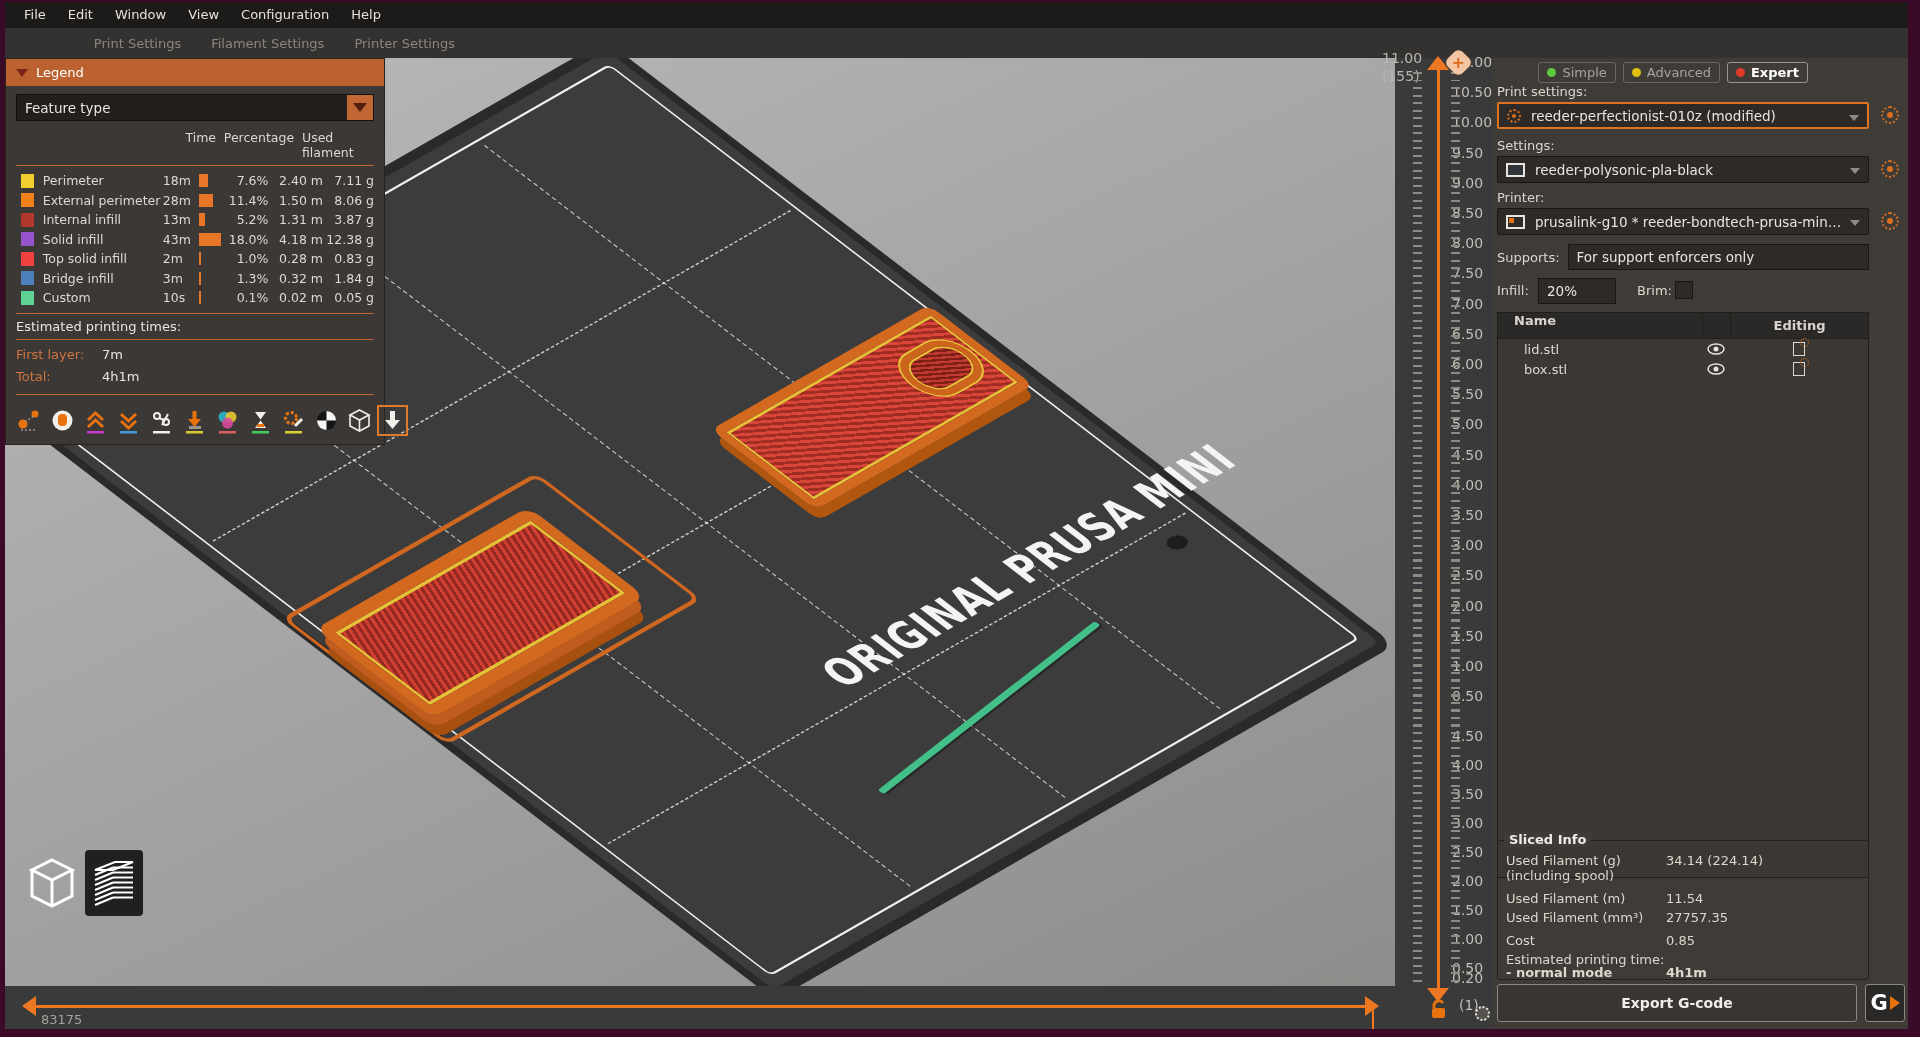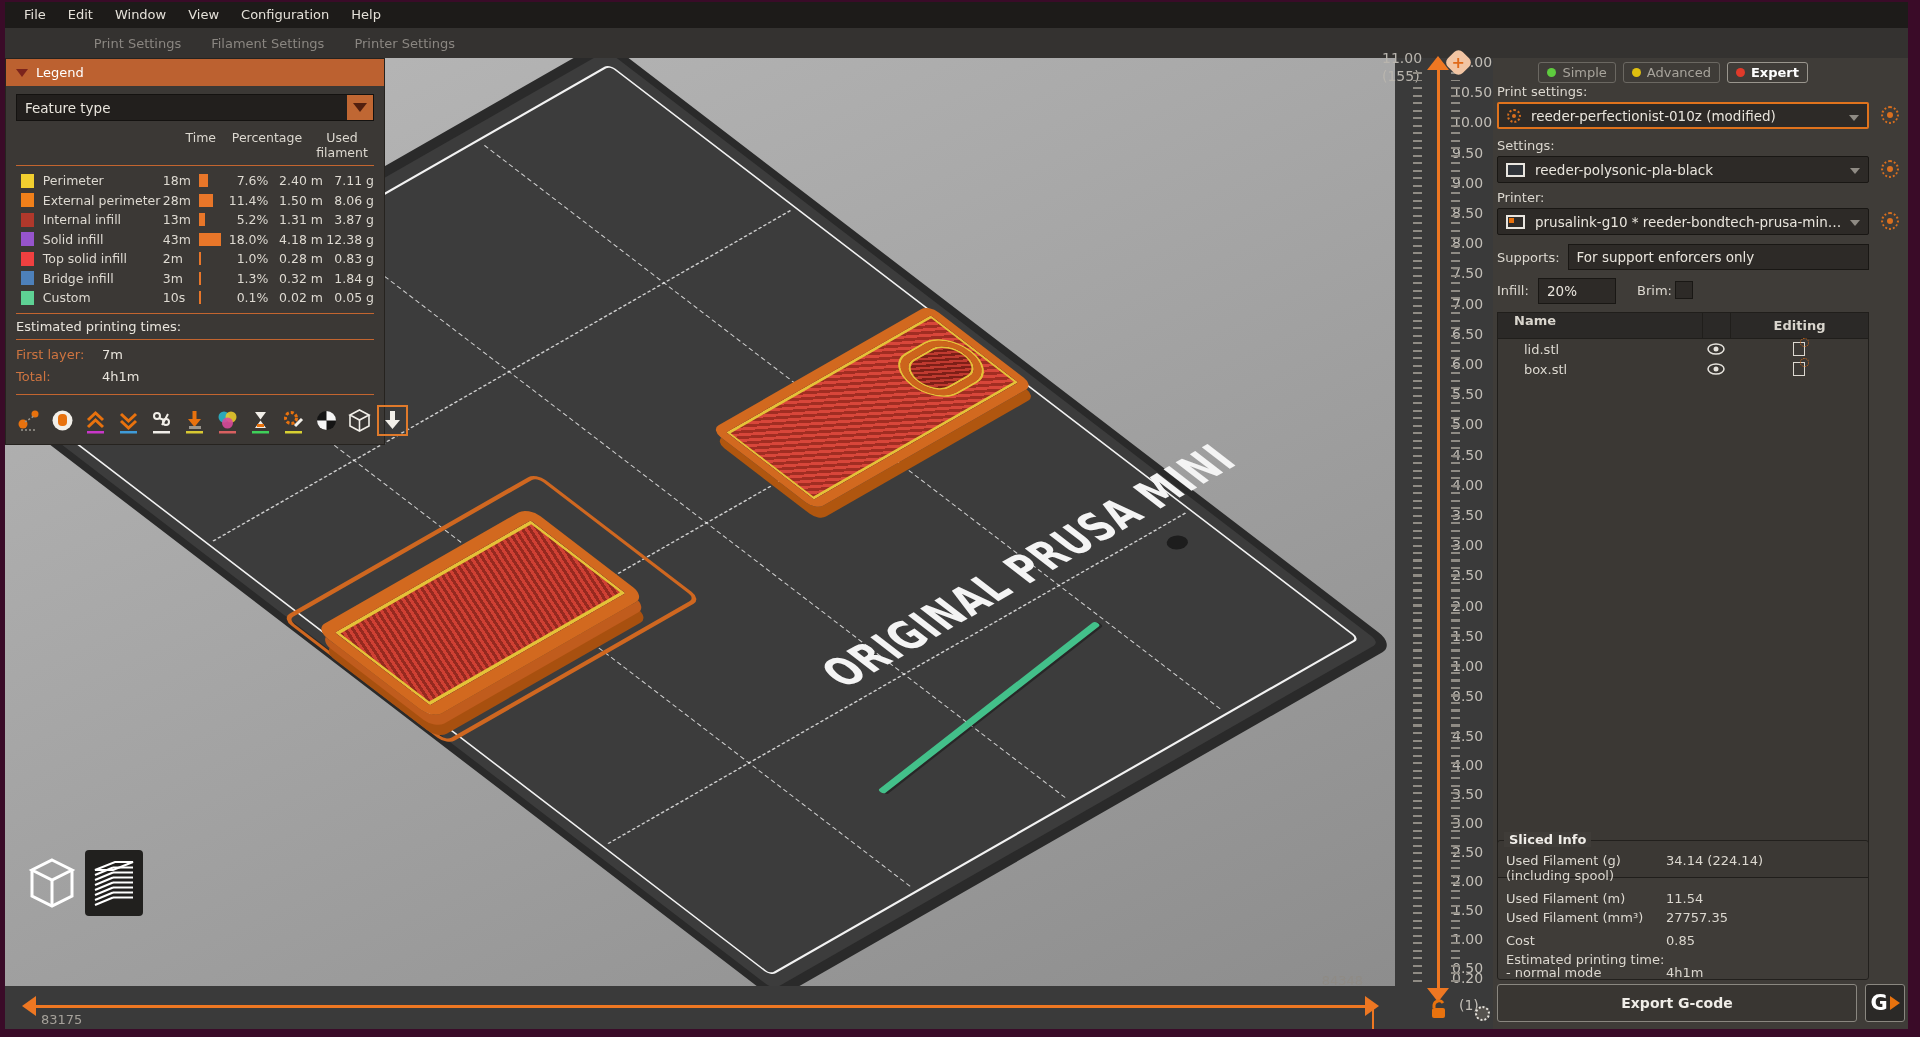--- a/index.html
+++ b/index.html
@@ -55,21 +55,21 @@
   #legend-header .tri { width:0; height:0; border-left:6px solid transparent; border-right:6px solid transparent; border-top:8px solid #7c241c; }
   #legend-title { font-size:13px; color:#ffffff; }
   #legend-body { padding:8px 10px 10px 10px; }
   #feature-combo { position:relative; height:27px; background:#221f1d; border:1px solid #141210;
     display:flex; align-items:center; padding-left:8px; font-size:13.5px; color:#e9e5dd; }
   #feature-combo .dd { position:absolute; right:0; top:0; width:26px; height:25px; background:#c06733;
     display:flex; align-items:center; justify-content:center; }
   #feature-combo .dd i { width:0; height:0; border-left:7px solid transparent; border-right:7px solid transparent; border-top:9px solid #53200f; }
   #legend-cols { display:flex; font-size:12.5px; color:#dcd8d0; margin-top:9px; }
   #legend-cols .c1 { width:156px; } #legend-cols .c2 { width:44px; text-align:right; }
-  #legend-cols .c3 { width:86px; text-align:center;margin-left:8px; } #legend-cols .c4 { flex:1; text-align:center; }
+  #legend-cols .c3 { width:86px; text-align:center; } #legend-cols .c4 { flex:1; }
   .sep { height:1px; background:#c3652f; margin:5px 0; }
   .lrow { display:flex; align-items:center; height:19.5px; font-size:12.5px; color:#dedad2; }
   .lrow .sw { width:14px; height:14px; margin-left:5px; }
   .lrow .nm { width:132px; margin-left:9px; }
   .lrow .tm { width:40px; text-align:left; }
   .lrow .barc { width:32px; display:flex; }
   .lrow .barc i { display:block; height:13px; background:#e87629; }
   .lrow .pc { width:44px; text-align:right; }
   .lrow .ln { width:60px; text-align:right; }
   .lrow .wt { width:56px; text-align:right; }
@@ -589,21 +589,21 @@
           <span class="siv">27757.35</span>
         </div>
         <div class="sirow" style="top: 92px;">
           <span class="sil">Cost</span>
           <span class="siv">0.85</span>
         </div>
         <div class="sirow" style="top: 111px;">
           <span class="sil">Estimated printing time:</span>
           <span class="siv"></span>
         </div>
-        <div class="sirow" style="top: 124px;">
+        <div class="sirow" style="top: 124px; font-weight: bold;">
           <span class="sil"> - normal mode</span>
           <span class="siv">4h1m</span>
         </div>
       </div>
 
     <div id="export-btn">Export G-code</div>
     <div id="gcode-btn">
       <span class="g">G</span>
       <span class="play"></span>
     </div>

